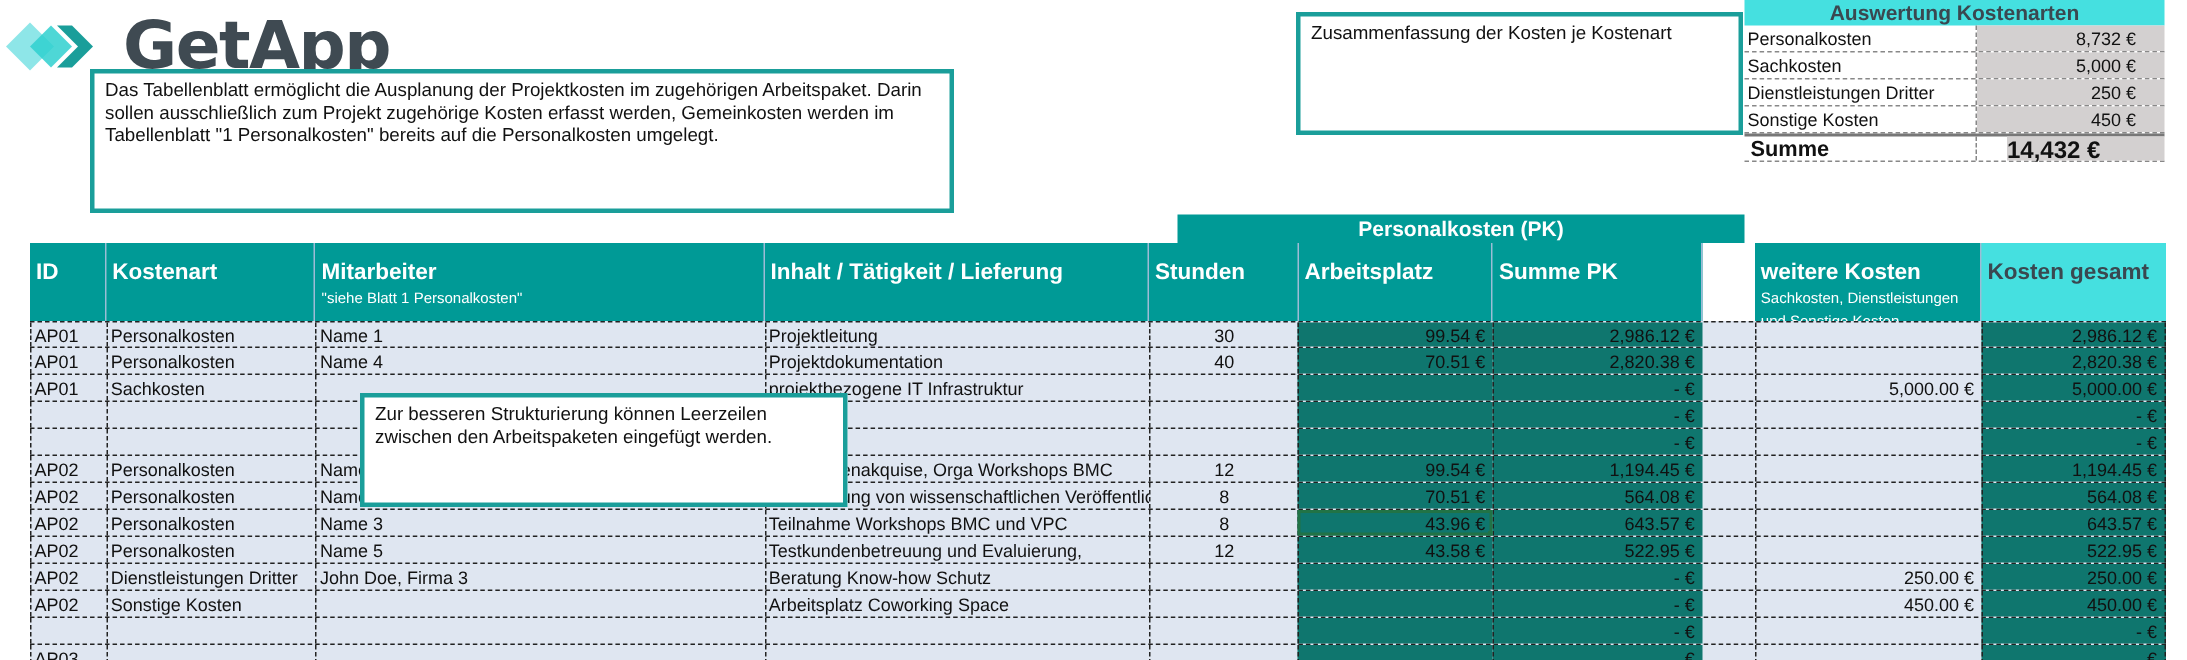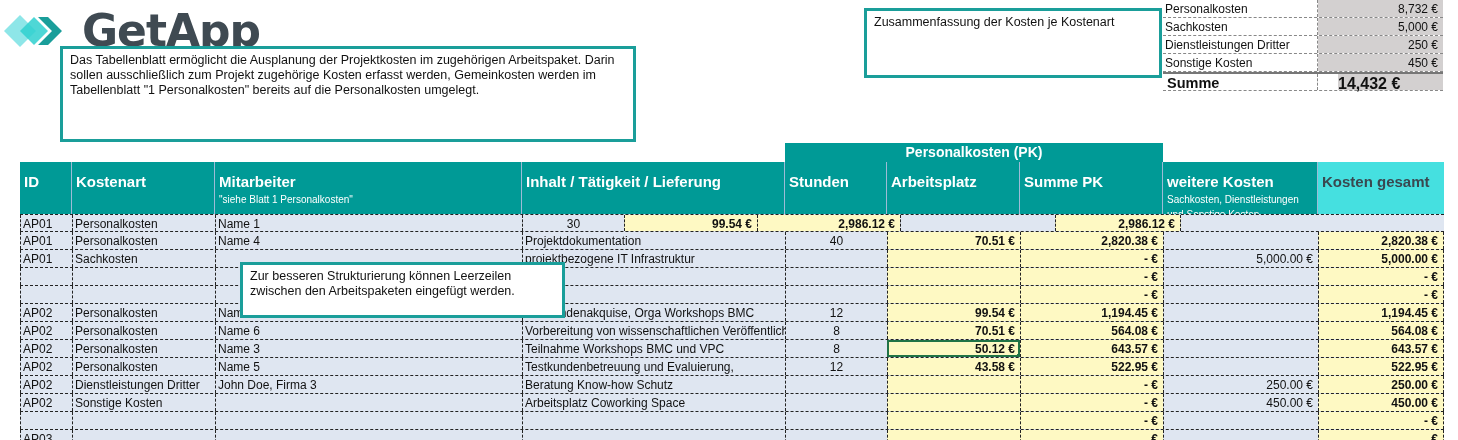--- a/index.html
+++ b/index.html
@@ -7,74 +7,75 @@
   body { position: relative; font-family: "Liberation Sans", sans-serif; font-size: 12px; color: #111; }
 
   
   .logo { position: absolute; left: 4px; top: 6px; height: 50px; display: flex; align-items: center; }
   .logo svg { width: 72px; height: 40px; }
   .logo-text { font-family: "DejaVu Sans", sans-serif; font-weight: bold; font-size: 44px; color: #3f4a52; letter-spacing: -1px; margin-left: 6px; line-height: 1; }
 
   
   .note { position: absolute; background: #fff; border: 3px solid #1a9e9a; font-size: 12.5px; line-height: 15px; padding: 4px 7px; color: #111; }
   .note-1 { left: 60px; top: 46px; width: 576px; height: 96px; }
-  .note-2 { left: 864px; top: 8px; width: 298px; height: 70px; }
-  .note-3 { left: 240px; top: 262px; width: 325px; height: 56px; z-index: 5; }
+  .note-2 { left: 864px; top: 8px; width: 298px; height: 82px; }
+  .note-3 { left: 240px; top: 262px; width: 325px; height: 76px; z-index: 5; }
 
   
   .summary { position: absolute; left: 1163px; top: 0px; width: 280px; }
   .summary-title { background: #45e0e0; color: #3a4850; font-weight: bold; font-size: 14px; text-align: center; height: 17px; line-height: 17px; }
   .summary-row { display: flex; height: 18px; line-height: 18px; border-bottom: 1px dashed #888; font-size: 12px; }
   .summary-row .lbl { width: 155px; padding-left: 2px; border-right: 1px dashed #888; }
-  .summary-row .val { flex: 1; background: #d3d0d0; text-align: right; padding-right: 5px; }
+  .summary-row .val { flex: 1; background: #d3d0d0; text-align: right; padding-right: 19px; }
   .summary-total { display: flex; height: 19px; line-height: 19px; border-top: 2px solid #777; border-bottom: 1px dashed #888; font-weight: bold; font-size: 14.5px; gap: 20px; }
   .summary-total .lbl { width: 155px; padding-left: 4px; border-right: 1px dashed #888; }
   .summary-total .val { flex: 1; background: #d3d0d0; text-align: left; padding-right: 6px; font-size: 16px; }
 
   
   .grid { position: absolute; left: 20px; top: 143px; width: 1424px; }
   .pk-band { position: absolute; left: 765px; top: 0; width: 378px; height: 19px; background: #009a96; color: #fff; font-weight: bold; font-size: 14px; text-align: center; line-height: 19px; }
   .head { position: absolute; left: 0; top: 19px; height: 52px; display: flex; width: 1424px; }
   .hc { background: #009a96; color: #fff; border-right: 1px solid #9dbbd6; padding: 11px 4px; font-weight: bold; font-size: 15px; line-height: 17px; }
   .hc .sub { display: block; font-weight: normal; font-size: 10px; line-height: 15px; margin-top: 2px; }
   .hc.total { background: #45e0e0; color: #3a4850; border-right: none; }
 
   .rows { position: absolute; left: 0; top: 71px; width: 1424px; }
   .row { display: flex; height: 18px; line-height: 18px; border-bottom: 1px dashed #222; background: #dfe6f1; font-size: 12px; }
   .row:first-child { border-top: 1px dashed #222; }
   .c { border-left: 1px dashed #222; padding: 0 2px; white-space: nowrap; overflow: hidden; }
   .c.num { text-align: center; }
   .c.money { text-align: right; padding-right: 5px; }
-  .c.grey { background: #fef9c3; font-weight: bold; }
+  .c.grey { background: #0f766e; }
   .c.last { border-right: 1px dashed #222; }
   .c.selected { outline: 2px solid #217346; outline-offset: -2px; position: relative; }
   .c.selected::after { content: ""; position: absolute; right: -2px; bottom: -2px; width: 5px; height: 5px; background: #217346; }
 
   
   .w-id { width: 52px; } .w-ka { width: 143px; } .w-ma { width: 307px; }
   .w-in { width: 263px; } .w-st { width: 102px; } .w-ss { width: 133px; }
-  .w-pk { width: 143px; } .w-wk { width: 155px; } .w-kg { width: 126px; }
+  .w-pk { width: 143px; } .w-wk { width: 155px; margin-left: 35px; } .w-kg { width: 126px; }
 </style>
 </head>
 <body>
 
 <div class="logo">
   <svg viewBox="0 0 72 40">
     <polygon points="0,20 16,4 32,20 16,36" fill="#8ee6e8"></polygon>
     <polygon points="16,20 30,6 44,20 30,34" fill="#2fd0cf" opacity="0.85"></polygon>
     <polygon points="34,6 44,6 58,20 44,34 34,34 48,20" fill="#1a9e9a"></polygon>
   </svg>
   <span class="logo-text">GetApp</span>
 </div>
 
 <div class="note note-1">Das Tabellenblatt ermöglicht die Ausplanung der Projektkosten im zugehörigen Arbeitspaket. Darin sollen ausschließlich zum Projekt zugehörige Kosten erfasst werden, Gemeinkosten werden im Tabellenblatt "1 Personalkosten" bereits auf die Personalkosten umgelegt.</div>
 <div class="note note-2">Zusammenfassung der Kosten je Kostenart</div>
 <div class="note note-3">Zur besseren Strukturierung können Leerzeilen zwischen den Arbeitspaketen eingefügt werden.</div>
 
 <div class="summary">
+  <div class="summary-title">Auswertung Kostenarten</div>
   <div class="summary-row">
     <div class="lbl">Personalkosten</div>
     <div class="val">8,732 €</div>
   </div>
   <div class="summary-row">
     <div class="lbl">Sachkosten</div>
     <div class="val">5,000 €</div>
   </div>
   <div class="summary-row">
     <div class="lbl">Dienstleistungen Dritter</div>
@@ -102,20 +103,21 @@
     <div class="hc w-pk"><span>Summe PK</span></div>
     <div class="hc w-wk"><span>weitere Kosten</span><span class="sub">Sachkosten, Dienstleistungen und Sonstige Kosten</span></div>
     <div class="hc w-kg total"><span>Kosten gesamt</span></div>
   </div>
 
   <div class="rows" id="rows">
       <div class="row">
         <div class="c w-id">AP01</div>
         <div class="c w-ka">Personalkosten</div>
         <div class="c w-ma">Name 1</div>
+        <div class="c w-in">Projektleitung</div>
         <div class="c w-st num">30</div>
         <div class="c w-ss money grey">99.54 €</div>
         <div class="c w-pk money grey">2,986.12 €</div>
         <div class="c w-wk money"></div>
         <div class="c w-kg money grey last">2,986.12 €</div>
       </div>
       <div class="row">
         <div class="c w-id">AP01</div>
         <div class="c w-ka">Personalkosten</div>
         <div class="c w-ma">Name 4</div>
@@ -180,21 +182,21 @@
         <div class="c w-pk money grey">564.08 €</div>
         <div class="c w-wk money"></div>
         <div class="c w-kg money grey last">564.08 €</div>
       </div>
       <div class="row">
         <div class="c w-id">AP02</div>
         <div class="c w-ka">Personalkosten</div>
         <div class="c w-ma">Name 3</div>
         <div class="c w-in">Teilnahme Workshops BMC und VPC</div>
         <div class="c w-st num">8</div>
-        <div class="c w-ss money grey selected">50.12 €</div>
+        <div class="c w-ss money grey selected">43.96 €</div>
         <div class="c w-pk money grey">643.57 €</div>
         <div class="c w-wk money"></div>
         <div class="c w-kg money grey last">643.57 €</div>
       </div>
       <div class="row">
         <div class="c w-id">AP02</div>
         <div class="c w-ka">Personalkosten</div>
         <div class="c w-ma">Name 5</div>
         <div class="c w-in">Testkundenbetreuung und Evaluierung,</div>
         <div class="c w-st num">12</div>

